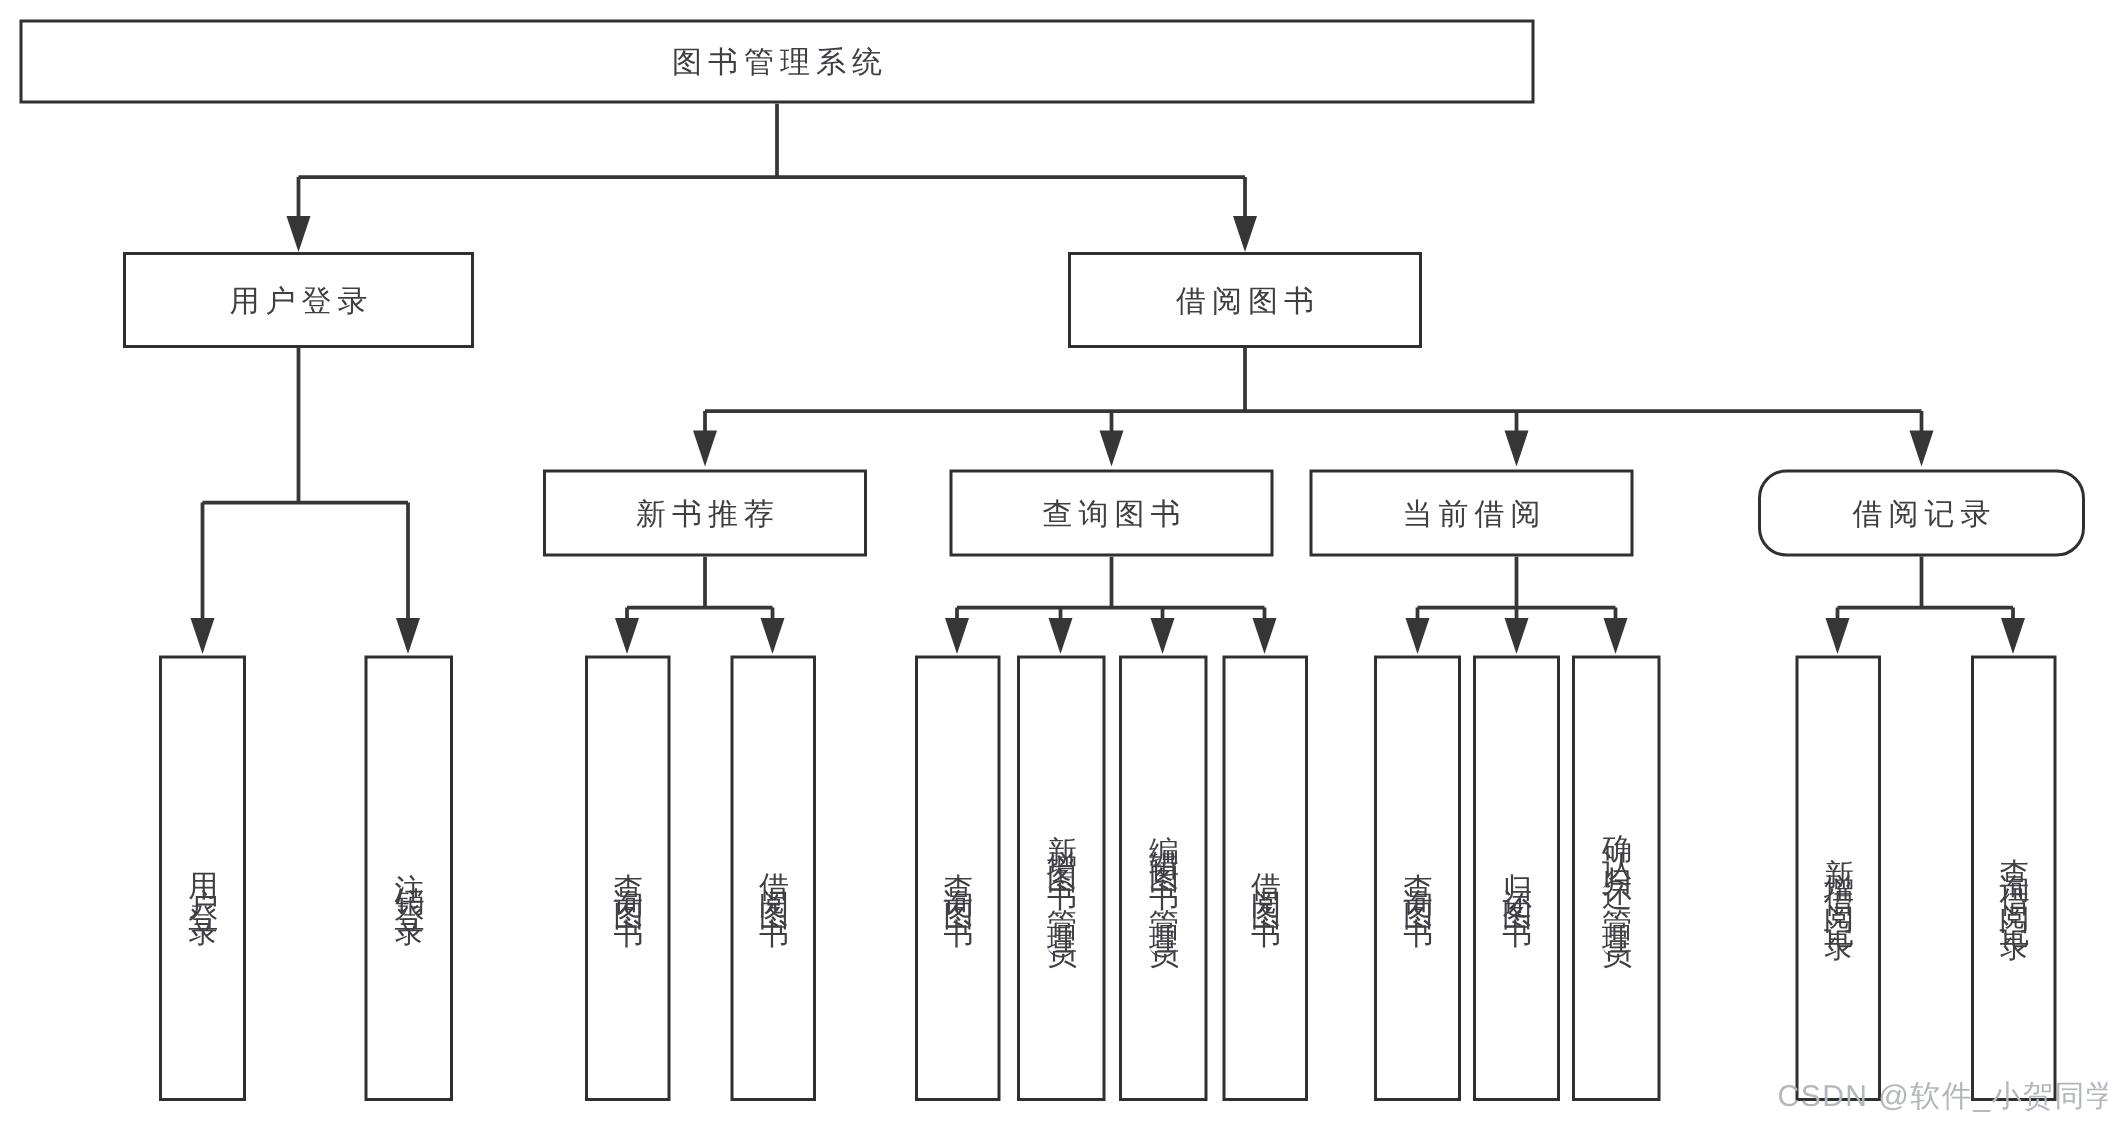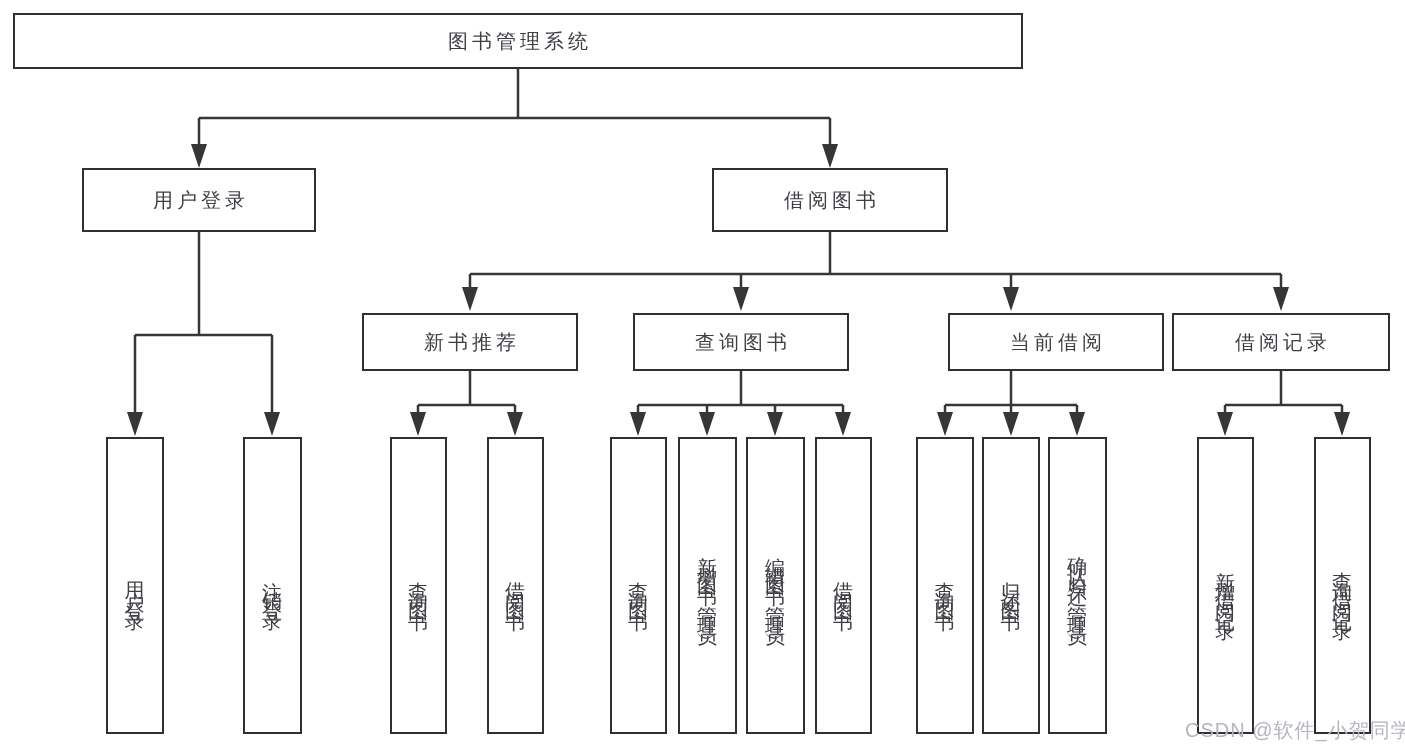--- a/index.html
+++ b/index.html
@@ -41,22 +41,22 @@
     text-indent: 0;
     line-height: 1;
     white-space: nowrap;
   }
   .root   { left: 13px;  top: 13px;  width: 1010px; height: 56px; }
   .lv2a   { left: 82px;  top: 168px; width: 234px;  height: 64px; }
   .lv2b   { left: 712px; top: 168px; width: 236px;  height: 64px; }
   .lv3    { top: 313px; height: 58px; justify-content: center; }
   .lv3a   { left: 362px;  width: 216px; }
   .lv3b   { left: 633px;  width: 216px; }
-  .lv3c   { left: 948px;  width: 216px; }
-  .lv3d   { left: 1172px; width: 218px; }
+  .lv3c   { left: 873px;  width: 216px; }
+  .lv3d   { left: 1172px; width: 218px; border-radius: 19px; }
   .leaf   { top: 437px; height: 297px; }
   .lf01 { left: 106px;  width: 58px; }
   .lf02 { left: 243px;  width: 59px; }
   .lf03 { left: 390px;  width: 57px; }
   .lf04 { left: 487px;  width: 57px; }
   .lf05 { left: 610px;  width: 57px; }
   .lf06 { left: 678px;  width: 59px; }
   .lf07 { left: 746px;  width: 59px; }
   .lf08 { left: 815px;  width: 57px; }
   .lf09 { left: 916px;  width: 58px; }

